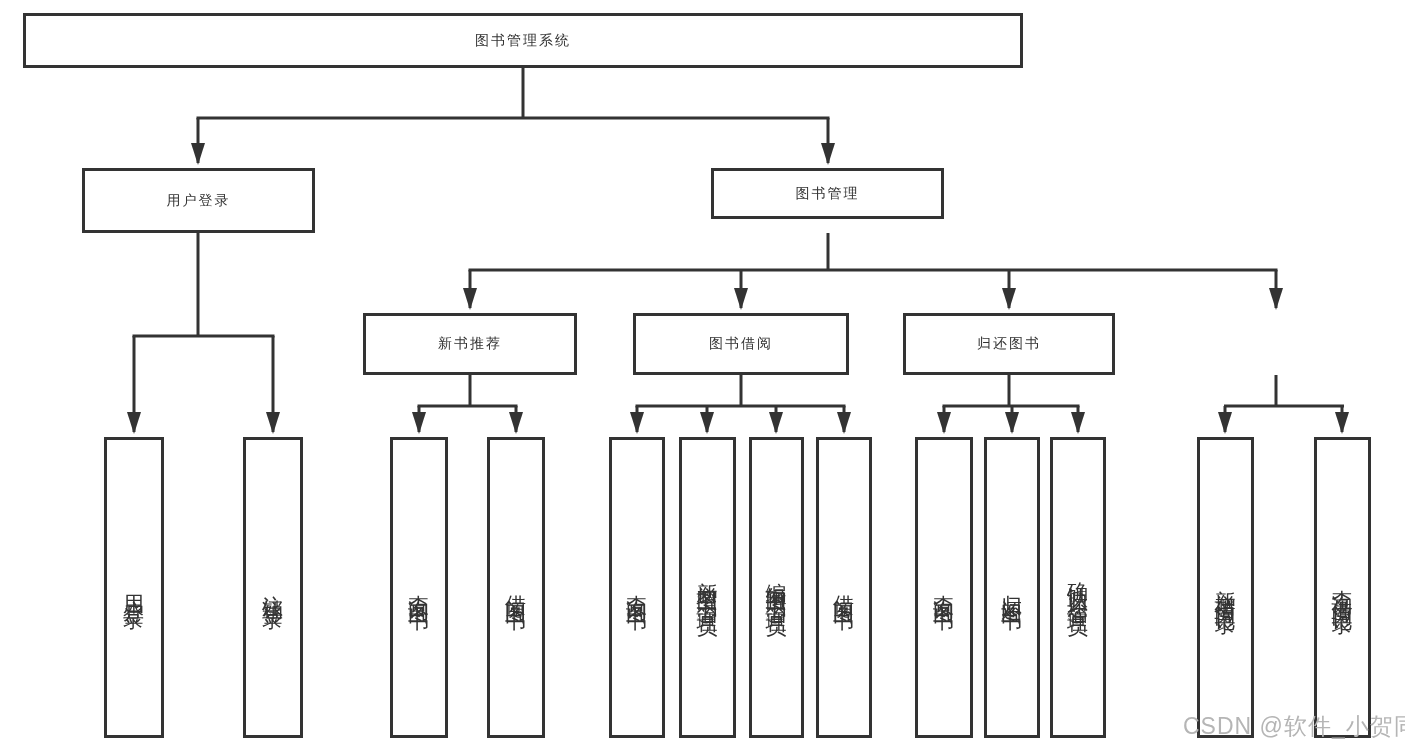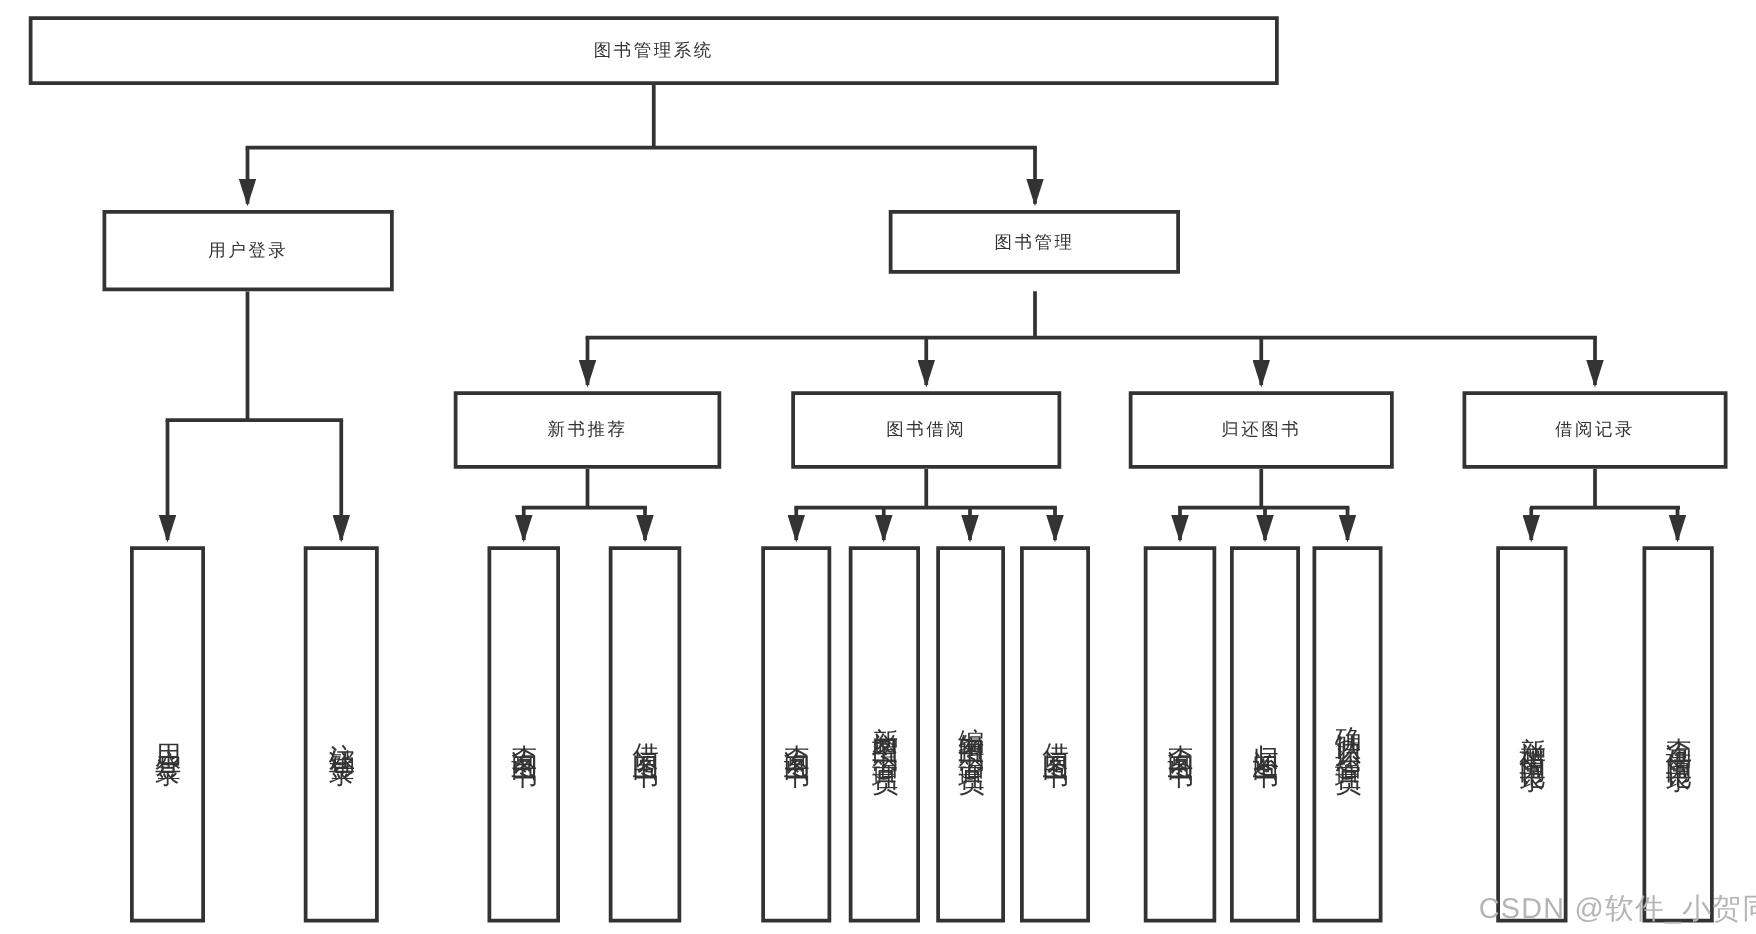--- a/index.html
+++ b/index.html
@@ -135,23 +135,20 @@
 
   <div class="box h" id="n-book-borrow">
     <span class="lbl">图书借阅</span>
   </div>
   <div class="box h" id="n-new-book-rec">
     <span class="lbl">新书推荐</span>
   </div>
   <div class="box h" id="n-current-borrow">
     <span class="lbl">归还图书</span>
   </div>
-  <div class="box h" id="n-borrow-record">
-    <span class="lbl">借阅记录</span>
-  </div>
 
   <div class="box v leaf" id="n-login-leaf">
     <span class="lbl">用户登录</span>
   </div>
   <div class="box v leaf" id="n-logout-leaf">
     <span class="lbl">注销登录</span>
   </div>
   <div class="box v leaf" id="n-rec-query">
     <span class="lbl">查询图书</span>
   </div>

